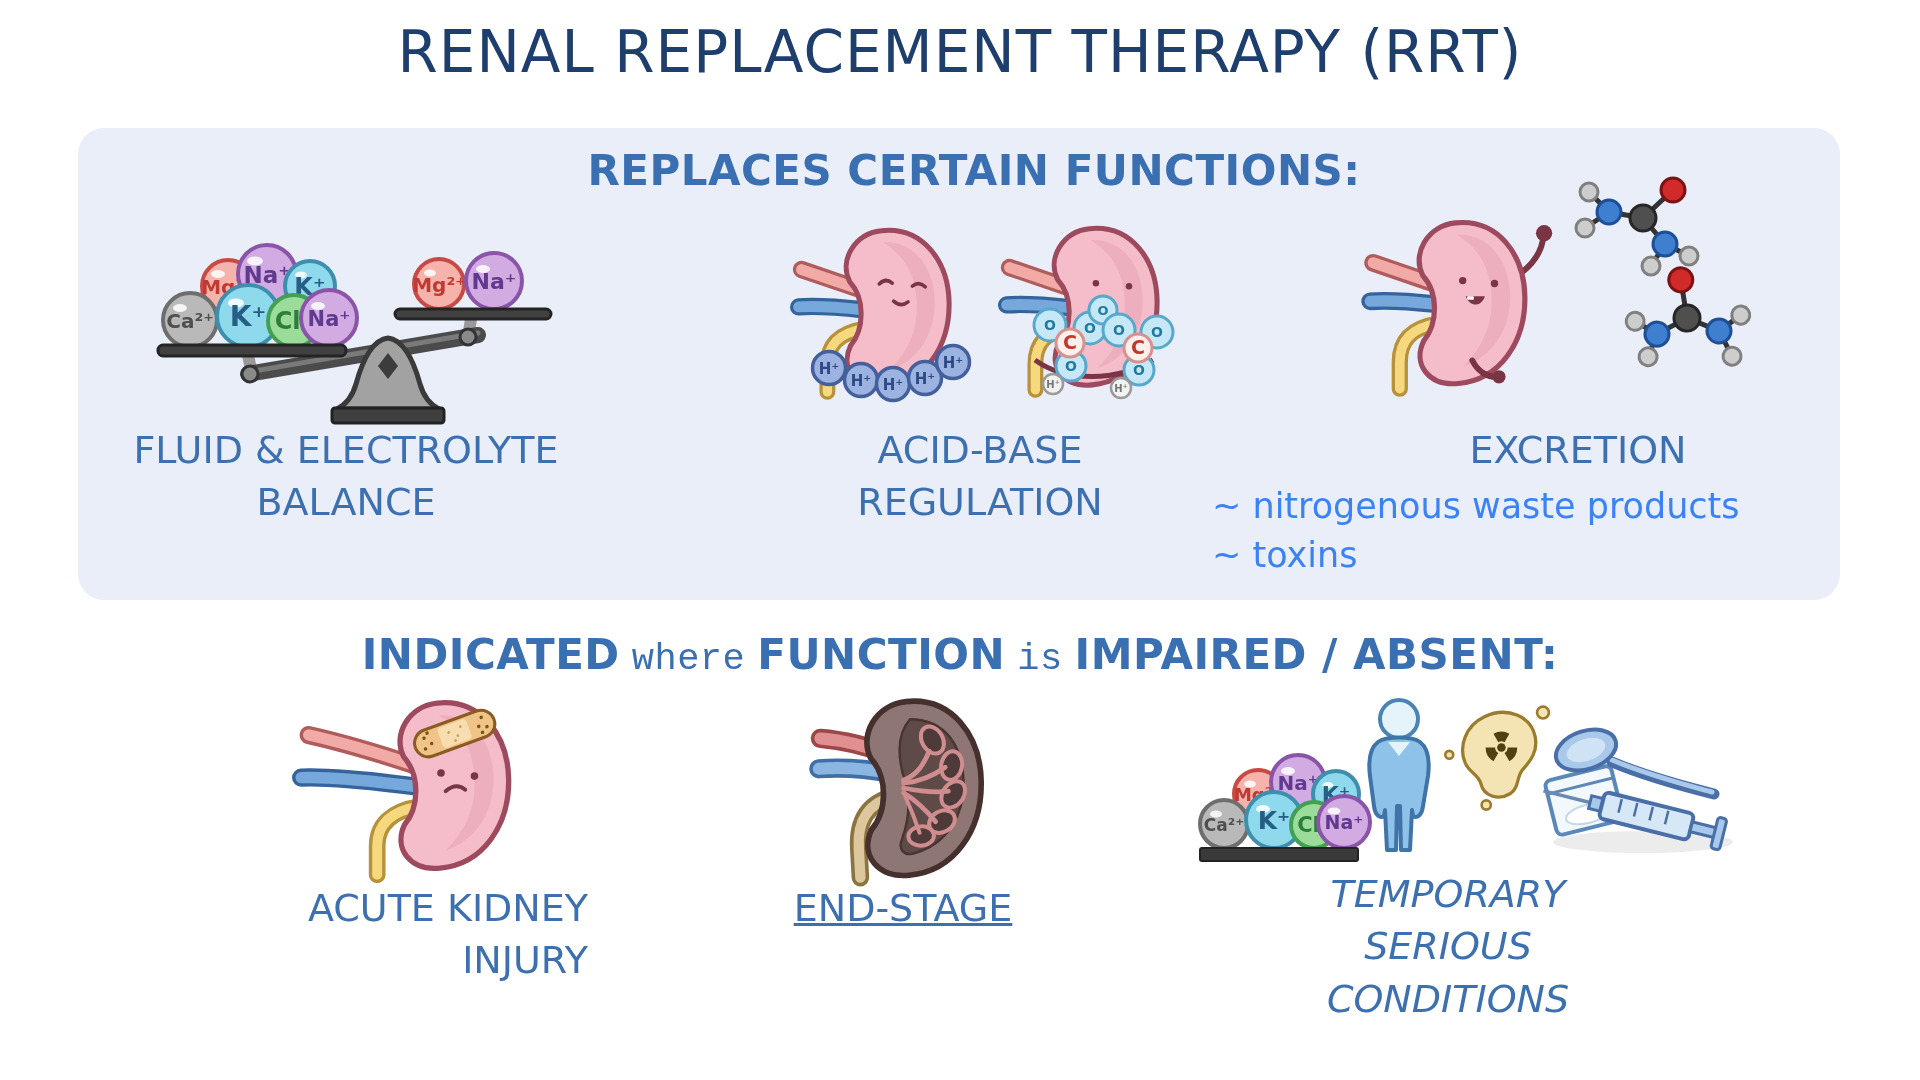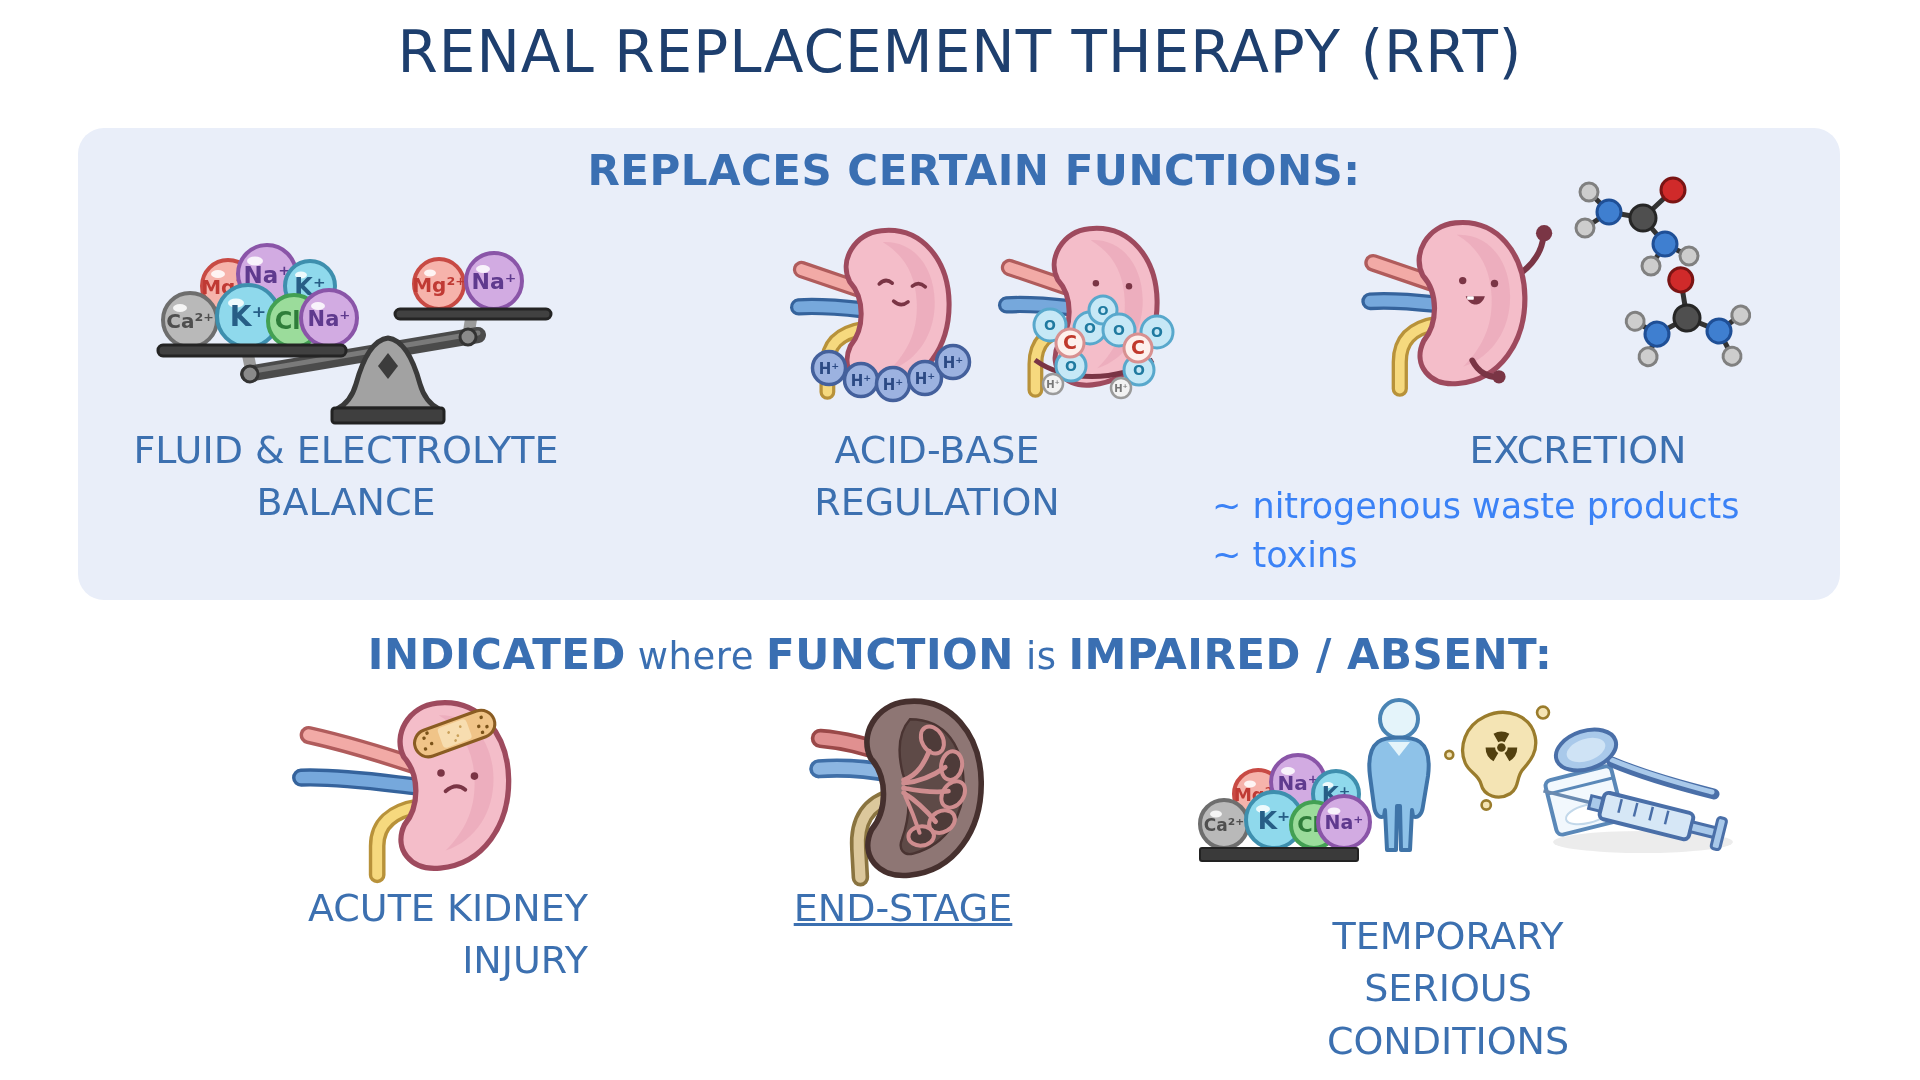--- a/index.html
+++ b/index.html
@@ -7,32 +7,32 @@
        font-family:"DejaVu Sans",sans-serif;}
   .stage{position:absolute;inset:0;}
   .title{position:absolute;top:18px;left:0;width:100%;text-align:center;
          font-size:58px;font-weight:400;color:#1e3f6e;letter-spacing:1px;}
   .panel{position:absolute;left:78px;top:128px;width:1762px;height:472px;
          background:#e9eef9;border-radius:26px;}
   .section-header{position:absolute;left:0;width:100%;text-align:center;
          font-size:42px;font-weight:800;color:#3a6fb2;letter-spacing:0.5px;}
   .fn-header{top:146px;margin-left:14px;}
   .ind-header{top:630px;}
-  .ind-header .script{font-weight:400;font-size:37px;margin:0 6px;}
+  .ind-header .script{font-weight:400;font-size:37px;margin:0 6px;font-family:Liberation Mono, monospace;}
   .ind-header .chunk{margin:0 6px;}
   .caption{position:absolute;text-align:center;color:#3c70b0;
            font-size:38px;line-height:1.38;}
   .cap1{left:96px;top:424px;width:500px;}
-  .cap2{left:712px;top:424px;width:450px;}
+  .cap2{left:755px;top:424px;width:450px;}
   .cap3{left:1398px;top:424px;width:360px;}
   .bullets{position:absolute;left:1212px;top:482px;width:600px;text-align:left;
            color:#3b82f6;font-size:35px;line-height:1.4;}
   .cap4{left:188px;top:882px;width:400px;text-align:right;}
   .cap5{left:703px;top:882px;width:400px;text-decoration:underline;}
-  .cap6{left:1248px;top:910px;width:400px;}
+  .cap6{left:1248px;top:868px;width:400px;font-style:italic;}
   svg{position:absolute;overflow:visible;}
   .ion-t{font-family:"DejaVu Sans",sans-serif;font-weight:bold;text-anchor:middle;}
   .ball-ca{fill:#b9b9b9;stroke:#6e6e6e;stroke-width:4;}
   .t-ca{fill:#4f4f4f;}
   .ball-mg{fill:#f6b3ab;stroke:#c84a44;stroke-width:4;}
   .t-mg{fill:#c03a34;}
   .ball-na{fill:#d2abe2;stroke:#8a55a8;stroke-width:4;}
   .t-na{fill:#5f3a8e;}
   .ball-k{fill:#8fd9ec;stroke:#3e8fae;stroke-width:4;}
   .t-k{fill:#275e86;}

